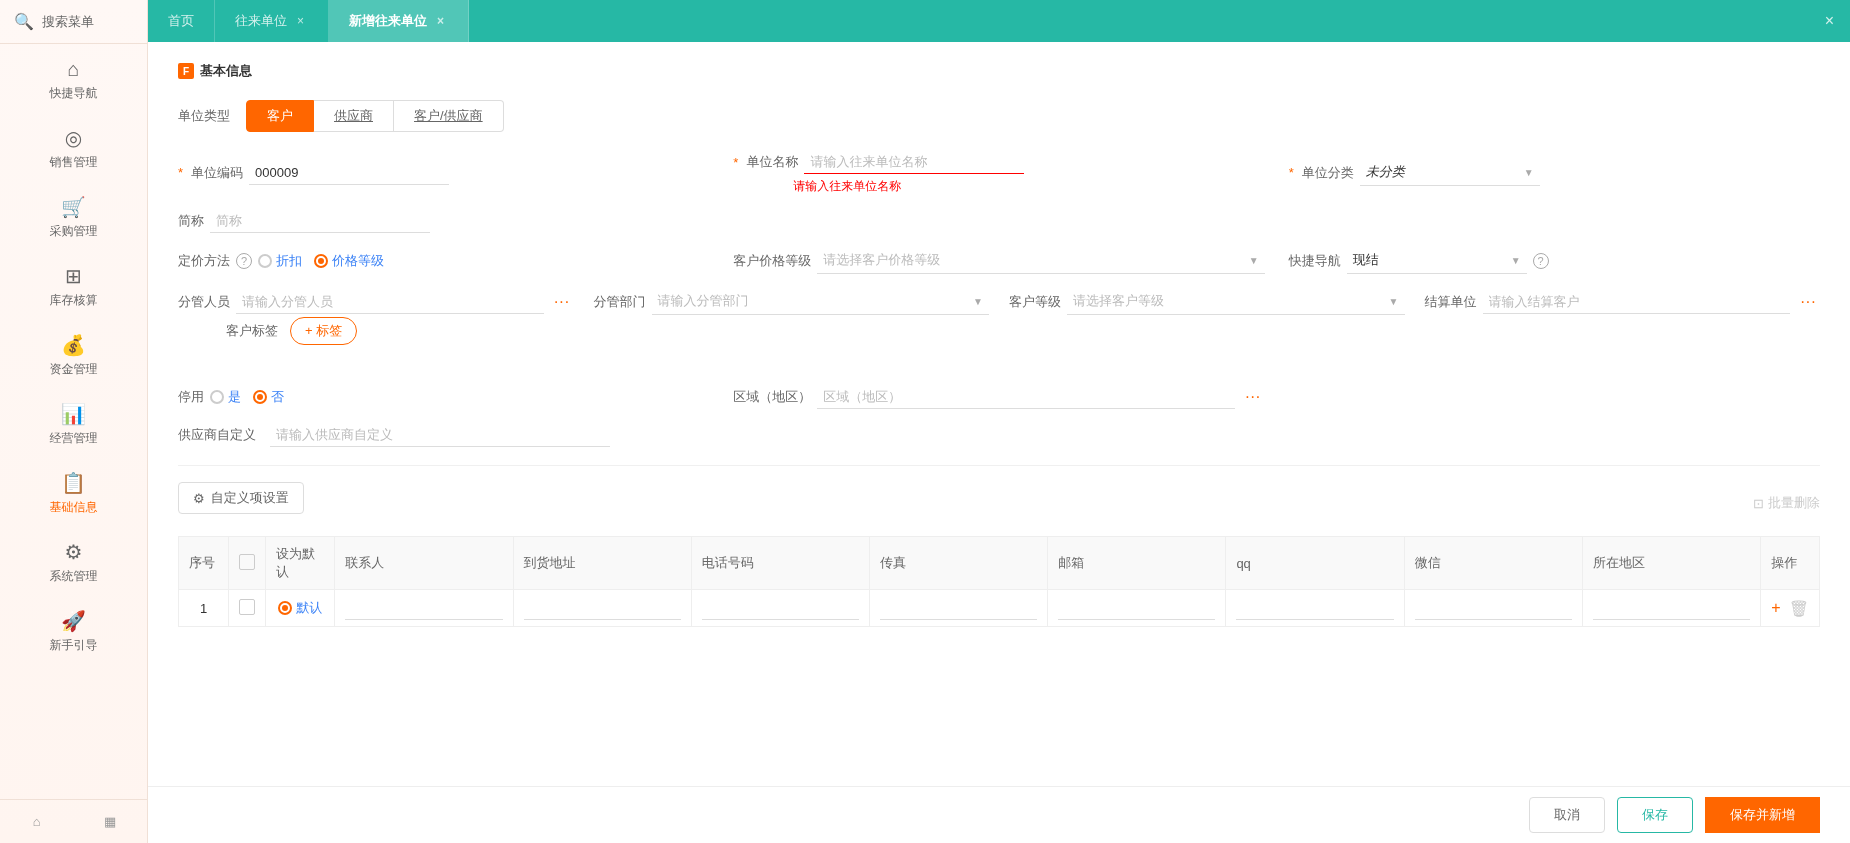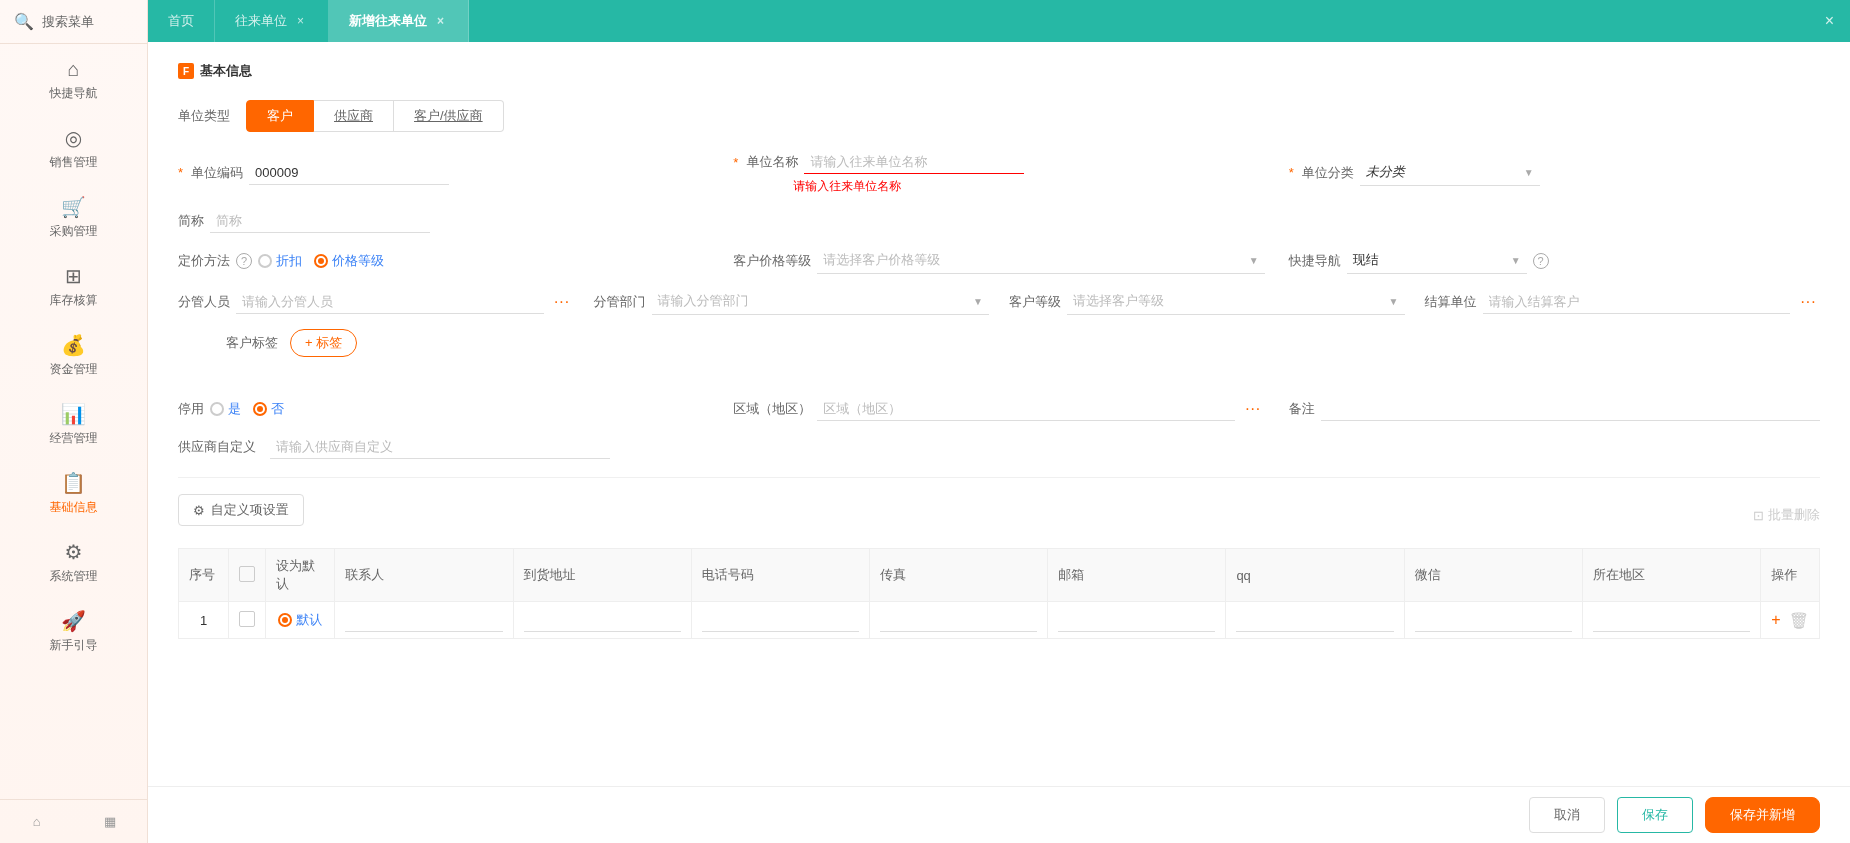--- a/index.html
+++ b/index.html
@@ -329,21 +329,21 @@
       cursor: pointer;
       border-radius: 4px;
       font-size: 13px;
     }
     .btn-save-add {
       background: #f60;
       border: 1px solid #f60;
       color: #fff;
       padding: 8px 24px;
       cursor: pointer;
-      border-radius: 8px;
+      border-radius: 0;
       font-size: 13px;
     }
 
     
     .divider { border: none; border-top: 1px solid #f0f0f0; margin: 16px 0; }
 
     .checkbox-cell {
       width: 16px; height: 16px;
       border: 1px solid #ccc;
       border-radius: 2px;
@@ -499,21 +499,21 @@
       <div class="form-field">
         <span class="form-label">快捷导航</span>
         <div class="form-select" style="max-width:180px;">
           <span class="form-select-value">现结</span>
           <span class="form-select-arrow">▼</span>
         </div>
         <div class="help-icon">?</div>
       </div>
     </div>
 
-    <div style="display:grid; grid-template-columns:1fr 1fr 1fr 1fr; gap:16px 20px; margin-bottom:14px; align-items:center;">
+    <div style="display:grid; grid-template-columns:1fr 1fr 1fr 1fr; gap:16px 20px; margin-bottom:2px; align-items:center;">
       <div class="form-field">
         <span class="form-label">分管人员</span>
         <input class="form-input" type="text" style="flex: 1 1 0%;" placeholder="请输入分管人员">
         <span class="dots-btn">···</span>
       </div>
       <div class="form-field">
         <span class="form-label">分管部门</span>
         <div class="form-select" style="flex:1;">
           <span class="form-select-placeholder">请输入分管部门</span>
           <span class="form-select-arrow">▼</span>
@@ -549,24 +549,20 @@
           <div class="radio-item">
             <div class="radio-circle checked"></div>
             <span class="radio-label">否</span>
           </div>
         </div>
       </div>
       <div class="form-field">
         <span class="form-label">区域（地区）</span>
         <input class="form-input" type="text" style="flex: 1 1 0%;" placeholder="区域（地区）">
         <span class="dots-btn">···</span>
-      </div>
-      <div class="form-field">
-        <span class="form-label">备注</span>
-        <input class="form-input" type="text" style="flex: 1 1 0%;">
       </div>
     </div>
 
     <div style="display:flex; align-items:center; gap:12px; margin-bottom:18px;">
       <span class="form-label" style="min-width:80px;">供应商自定义</span>
       <input class="form-input" type="text" style="max-width: 340px;" placeholder="请输入供应商自定义">
     </div>
 
     <hr class="divider">
 

